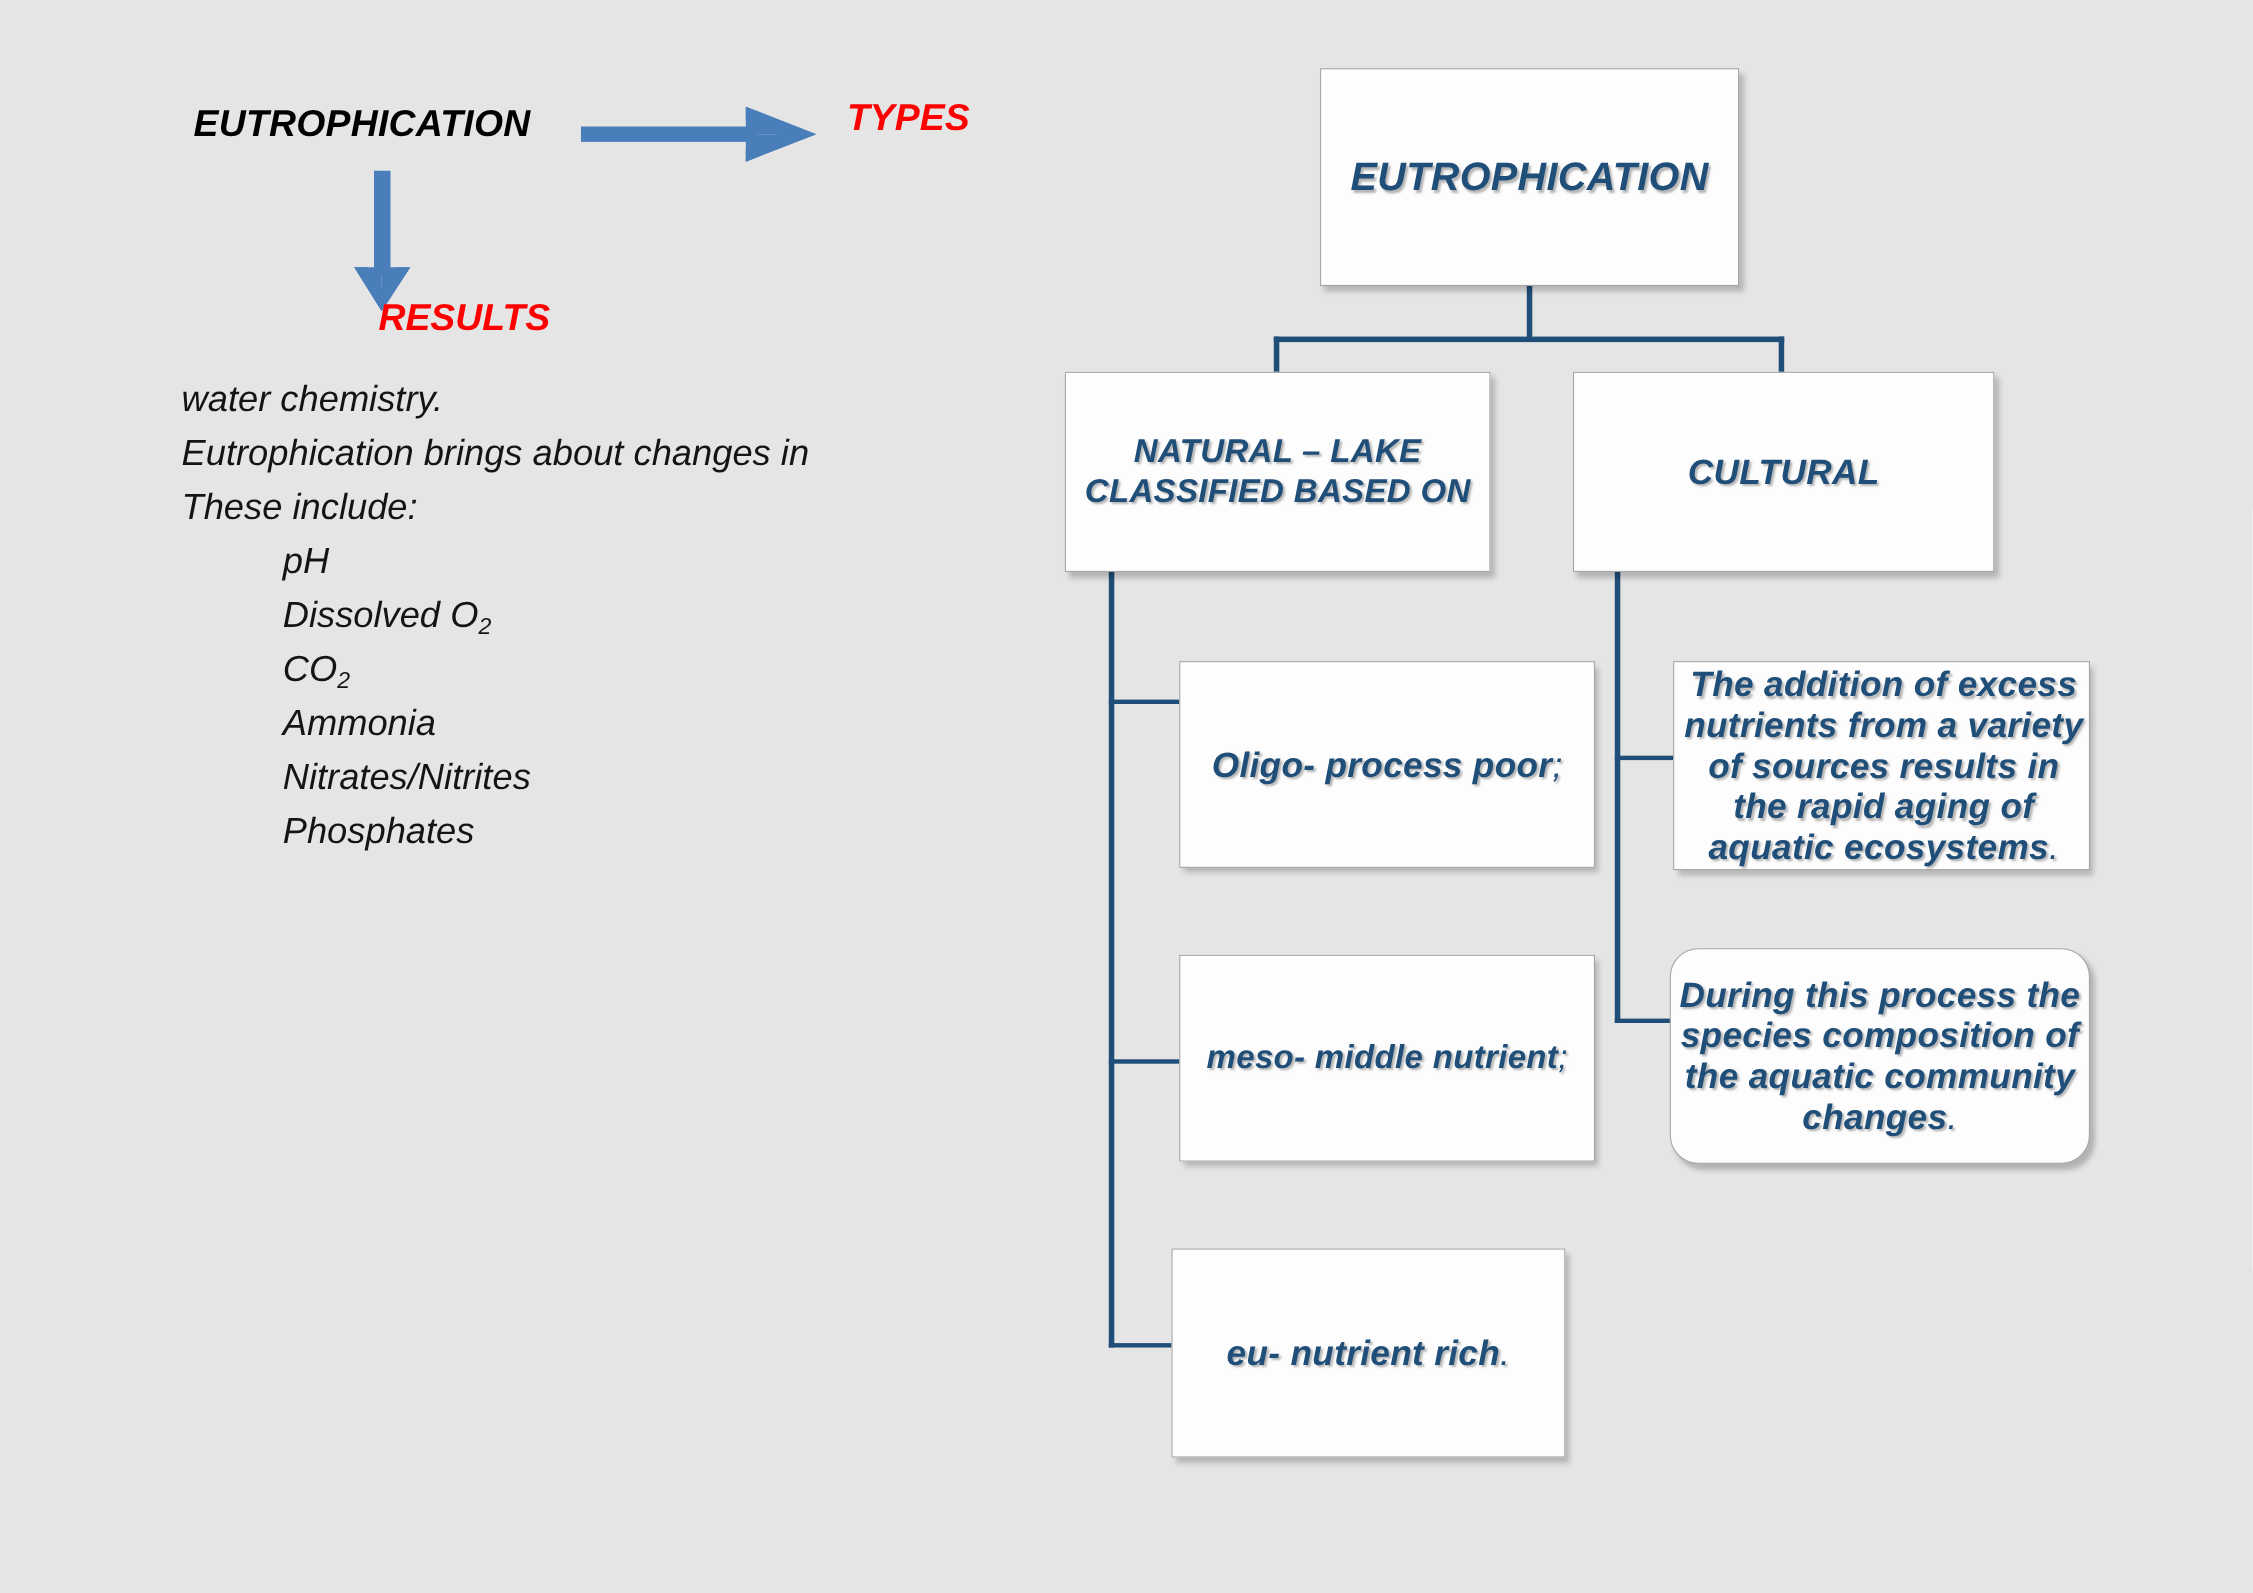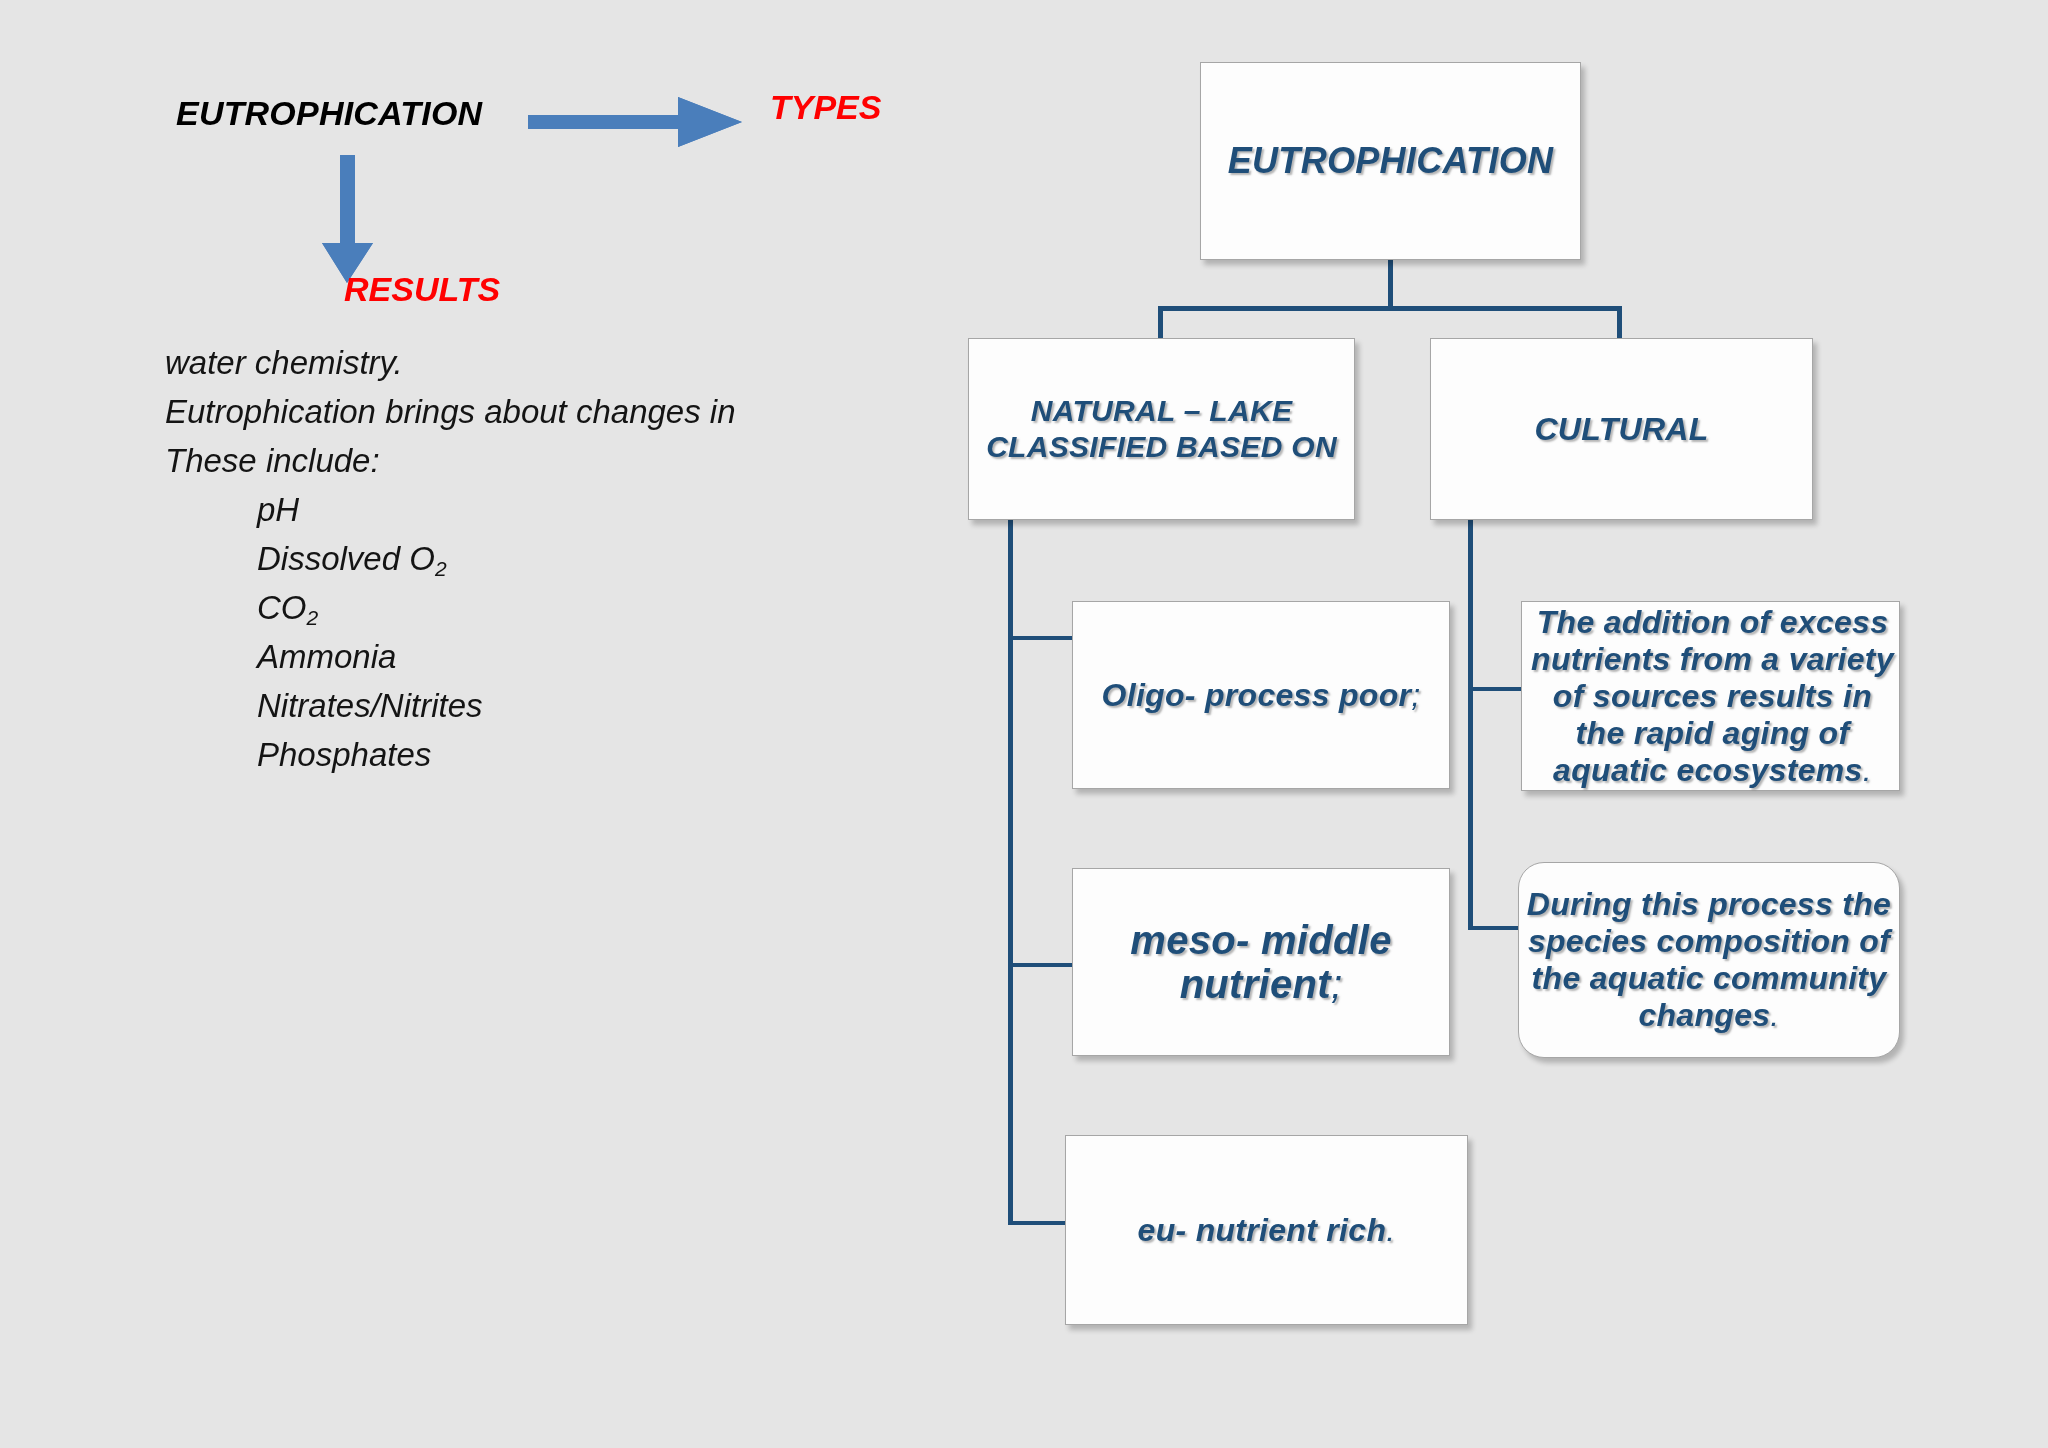--- a/index.html
+++ b/index.html
@@ -114,23 +114,23 @@
   #box-natural   { left:968px;  top:338px;  width:387px;  height:182px; }
   #box-natural .fc-text   { font-size: 30px; line-height: 36px; }
 
   #box-cultural  { left:1430px; top:338px;  width:383px;  height:182px; }
   #box-cultural .fc-text  { font-size: 32px; line-height: 38px; }
 
   #box-oligo     { left:1072px; top:601px;  width:378px;  height:188px; }
   #box-oligo .fc-text     { font-size: 32px; line-height: 44px; }
 
   #box-meso      { left:1072px; top:868px;  width:378px;  height:188px; }
-  #box-meso .fc-text      { font-size: 40px; line-height: 44px; }
-
-  #box-eu        { left:1065px; top:1135px; width:403px;  height:190px;justify-content:center; }
+  #box-meso .fc-text      { font-size: 30px; line-height: 44px; }
+
+  #box-eu        { left:1065px; top:1135px; width:358px;  height:190px;justify-content:center; }
   #box-eu .fc-text        { font-size: 32px; line-height: 44px; }
 
   #box-addition  { left:1521px; top:601px;  width:379px;  height:190px; }
   #box-addition .fc-text  {
     font-size: 32px; line-height: 37px;
     position: relative; width: 396px; left: 2px;
   }
 
   #box-during    { left:1518px; top:862px;  width:382px;  height:196px;border-radius:26px; }
   #box-during .fc-text    {

